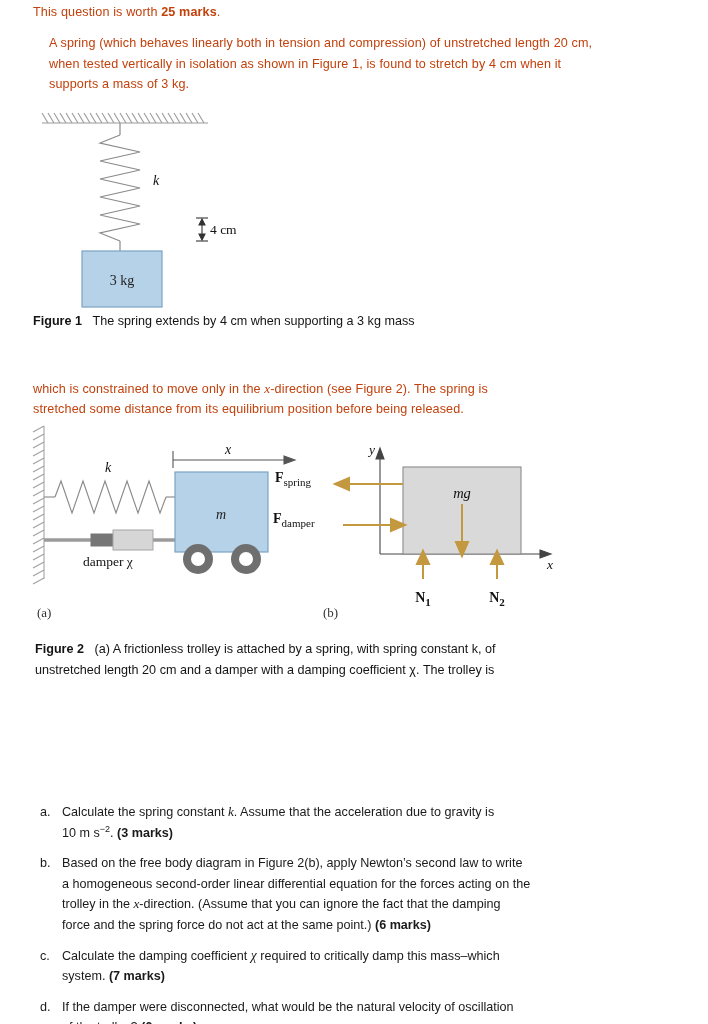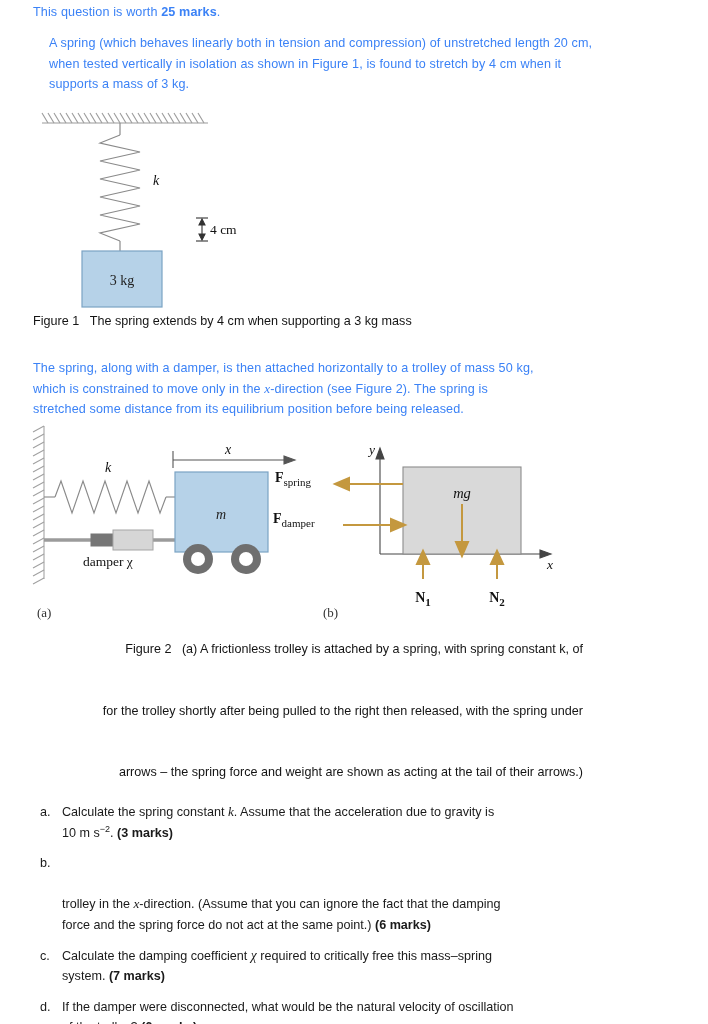--- a/index.html
+++ b/index.html
@@ -20,21 +20,21 @@
     width: 708px;
     height: 1024px;
     padding: 0;
   }
 
   
   .para {
     position: absolute;
     font-size: 12.6px;
     line-height: 20.5px;
-    color: #3b82f6;
+    color: #c2410c;
     letter-spacing: 0.01em;
   }
   .b { font-weight: bold; }
   .mathit {
     font-family: "Liberation Serif", serif;
     font-style: italic;
     font-size: 13.2px;
   }
   .chi {
     font-family: "Liberation Serif", serif;
@@ -46,21 +46,21 @@
     vertical-align: super;
     line-height: 0;
   }
 
   .caption {
     position: absolute;
     font-size: 12.6px;
     line-height: 20.5px;
     color: #141414;
   }
-  .caption .lbl { font-weight: normal; }
+  .caption .lbl { font-weight: bold; }
 
   
   .qlist {
     position: absolute;
     left: 40px;
     top: 802px;
     width: 540px;
   }
   .qitem {
     position: relative;
@@ -165,21 +165,21 @@
       <text x="94" y="180" text-anchor="middle" font-family="Liberation Serif, serif" font-size="14" fill="#222">3 kg</text>
     </svg>
   </div>
 
   <div class="caption" style="left:33px; top:311px; width:560px;">
     <span class="lbl">Figure 1</span>
     &nbsp;&nbsp;<span>The spring extends by 4 cm when supporting a 3 kg mass</span>
   </div>
 
   <div class="para" style="left:33px; top:358px; width:545px;">
-    <span>The spring, along with a damper, is then attached horizontally to a trolley of mass 50 kg,</span><br>
+    <br>
     <span>which is constrained to move only in the </span><span class="mathit">x</span><span>-direction (see Figure 2). The spring is</span><br>
     <span>stretched some distance from its equilibrium position before being released.</span>
   </div>
 
   <div id="fig2">
     <svg width="560" height="205" viewBox="0 0 560 205">
 
       <g stroke="#a0a0a0" stroke-width="1.05">
         <line x1="19" y1="2" x2="19" y2="155"></line>
         <line x1="8" y1="8" x2="19" y2="2"></line>
@@ -282,55 +282,54 @@
       </g>
       <text x="472" y="178" text-anchor="middle" font-family="Liberation Serif, serif" font-weight="bold" font-size="14" fill="#111">
         <tspan>N</tspan><tspan dy="4" font-size="11">2</tspan>
       </text>
     </svg>
   </div>
 
   <div class="subcap" style="left:37px; top:605px;">(a)</div>
   <div class="subcap" style="left:323px; top:605px;">(b)</div>
 
-  <div class="caption" style="left:28px; top:639px; width:555px;text-align:right;">
+  <div class="caption" style="left:35px; top:639px; width:555px;">
     <span class="lbl">Figure 2</span>
     &nbsp;&nbsp;<span>(a) A frictionless trolley is attached by a spring, with spring constant k, of</span><br>
-    <br>
-    <br>
-    <span>for the trolley shortly after being pulled to the right then released, with the spring under</span><br>
-    <br>
-    <br>
-    <span>arrows – the spring force and weight are shown as acting at the tail of their arrows.)</span>
+    <span>unstretched length 20 cm and a damper with a damping coefficient χ. The trolley is</span><br>
+    <br>
+    <br>
+    <br>
+    <br>
   </div>
 
   <div class="qlist">
 
     <div class="qitem">
       <div class="qmark">a.</div>
       <div class="qtext">
         <span>Calculate the spring constant </span><span class="mathit">k</span><span>. Assume that the acceleration due to gravity is</span><br>
         <span>10 m s</span><sup class="expo">−2</sup><span>. </span><span class="b">(3 marks)</span>
       </div>
     </div>
 
     <div class="qitem">
       <div class="qmark">b.</div>
       <div class="qtext">
-        <br>
-        <br>
+        <span>Based on the free body diagram in Figure 2(b), apply Newton’s second law to write</span><br>
+        <span>a homogeneous second-order linear differential equation for the forces acting on the</span><br>
         <span>trolley in the </span><span class="mathit">x</span><span>-direction. (Assume that you can ignore the fact that the damping</span><br>
         <span>force and the spring force do not act at the same point.) </span><span class="b">(6 marks)</span>
       </div>
     </div>
 
     <div class="qitem">
       <div class="qmark">c.</div>
       <div class="qtext">
-        <span>Calculate the damping coefficient </span><span class="chi">χ</span><span> required to critically free this mass–spring</span><br>
+        <span>Calculate the damping coefficient </span><span class="chi">χ</span><span> required to critically damp this mass–which</span><br>
         <span>system. </span><span class="b">(7 marks)</span>
       </div>
     </div>
 
     <div class="qitem">
       <div class="qmark">d.</div>
       <div class="qtext">
         <span>If the damper were disconnected, what would be the natural velocity of oscillation</span><br>
         <span>of the trolley? </span><span class="b">(6 marks)</span>
       </div>

